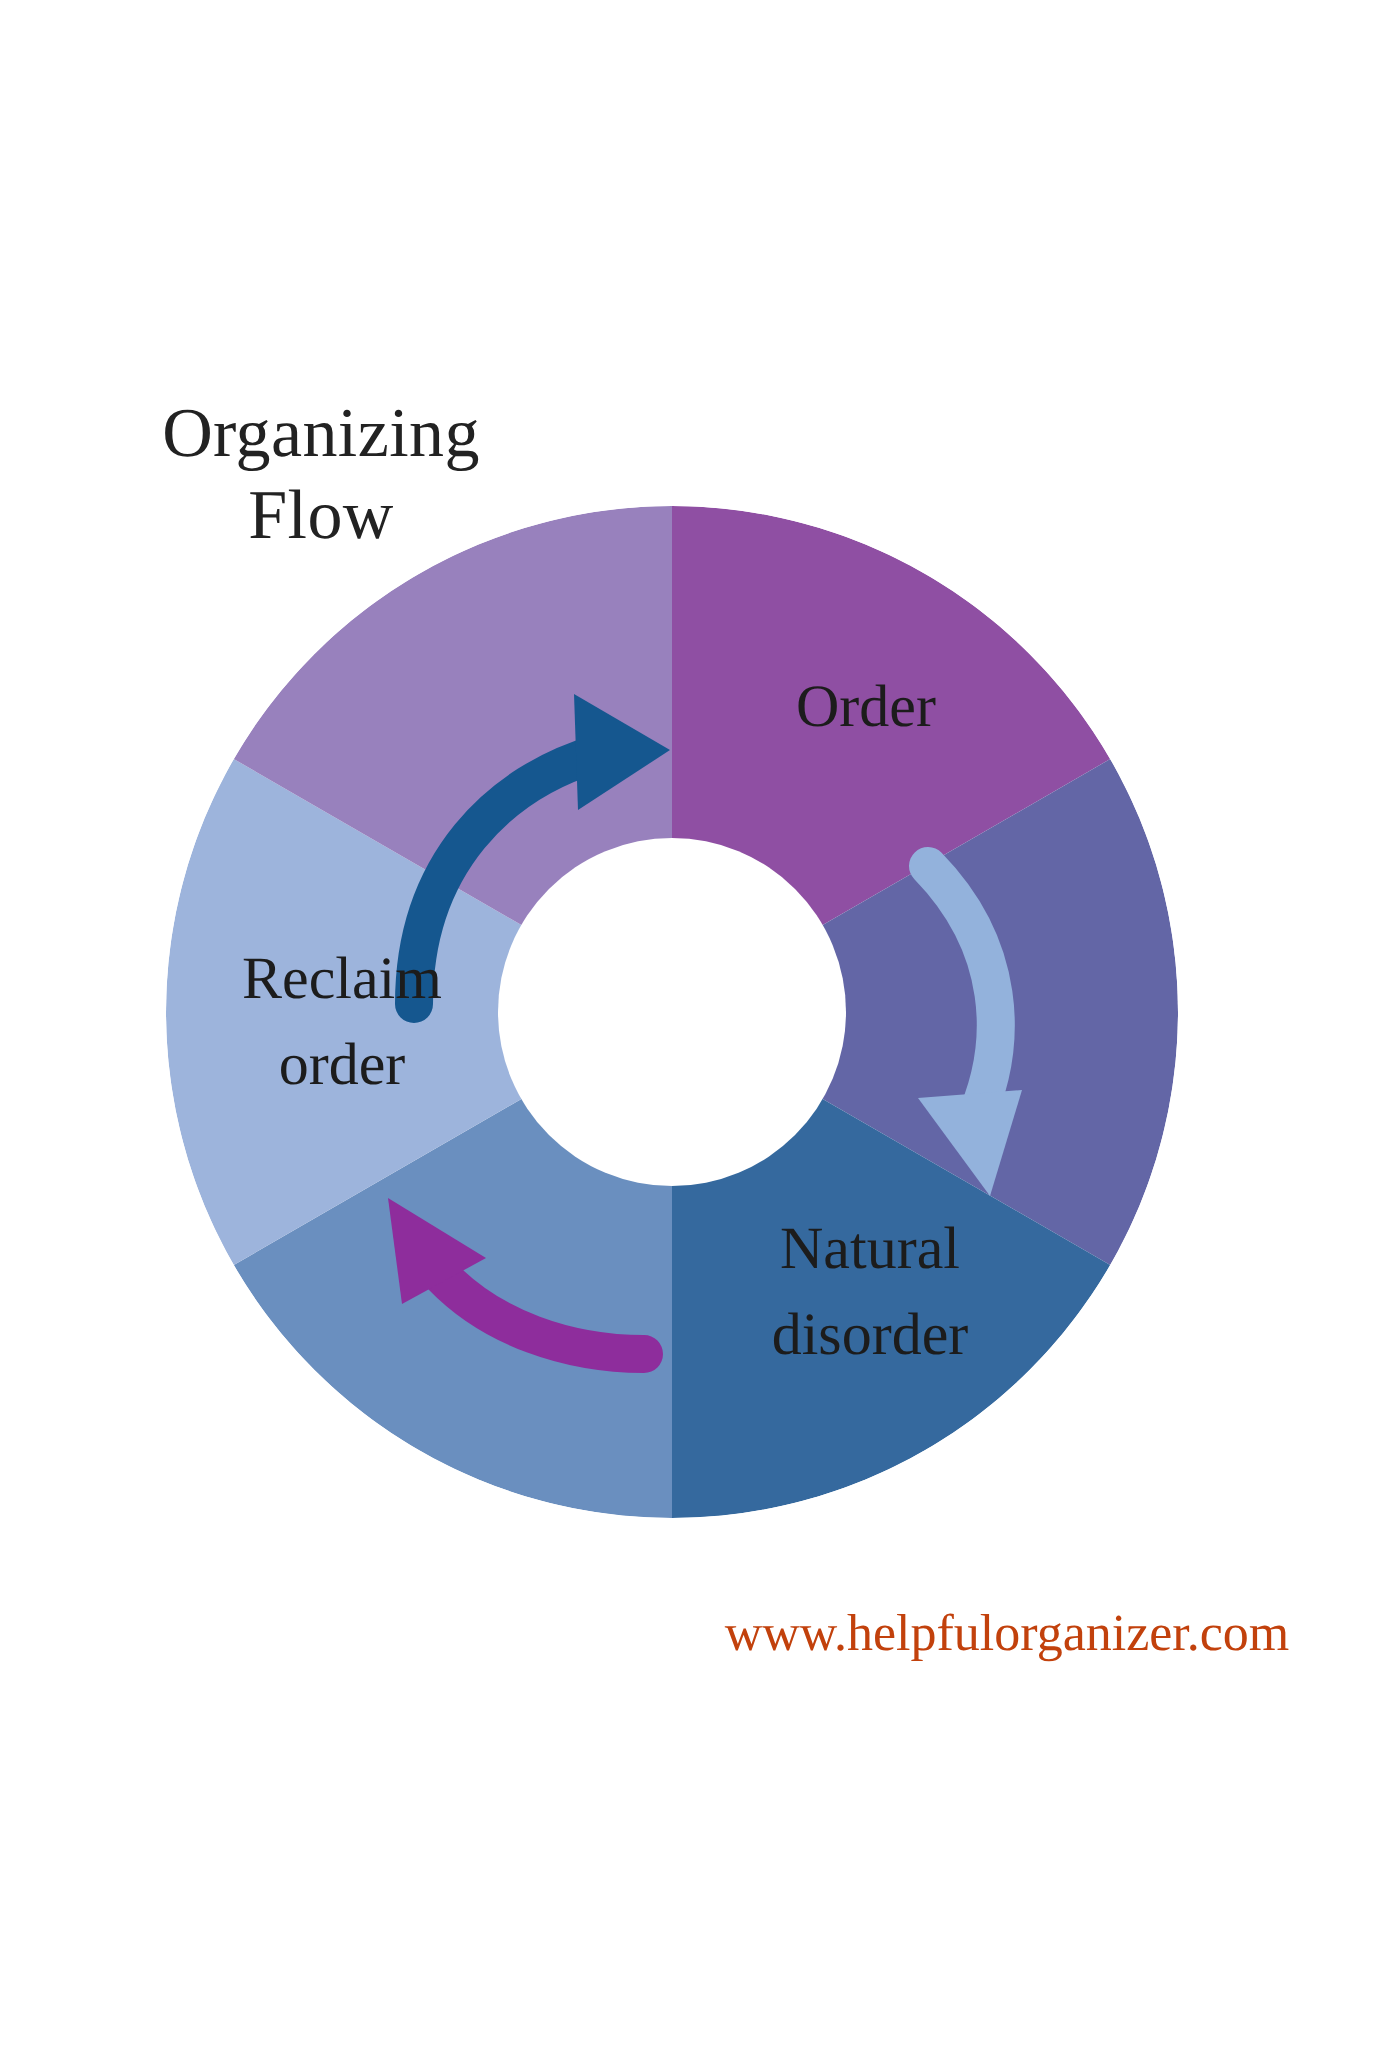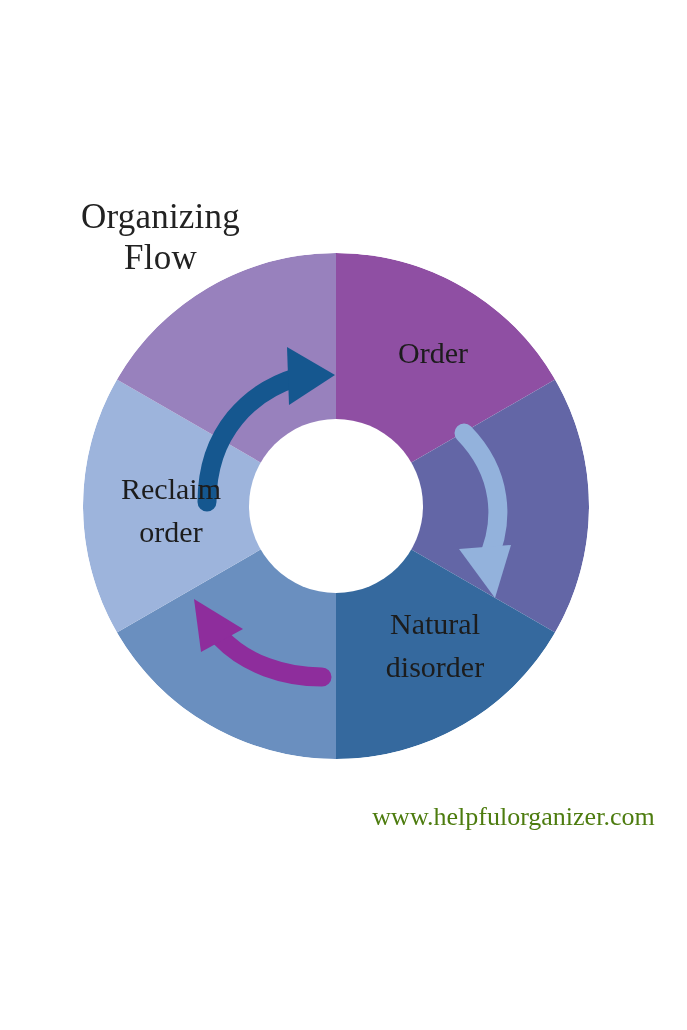--- a/index.html
+++ b/index.html
@@ -32,26 +32,26 @@
     font-size: 35px;
     line-height: 1.18;
     color: #222222;
     font-family: "Liberation Serif", "DejaVu Serif", serif;
     white-space: pre-line;
     letter-spacing: 0.2px;
   }
 
   .url {
     position: absolute;
-    left: 346px;
+    left: 336px;
     top: 802px;
     width: 335px;
     text-align: center;
     font-size: 26px;
-    color: #4d7c0f;
+    color: #c2410c;
     font-family: "Liberation Serif", "DejaVu Serif", serif;
   }
 
   .wheel {
     position: absolute;
     left: 83px;
     top: 253px;
     width: 506px;
     height: 506px;
   }

